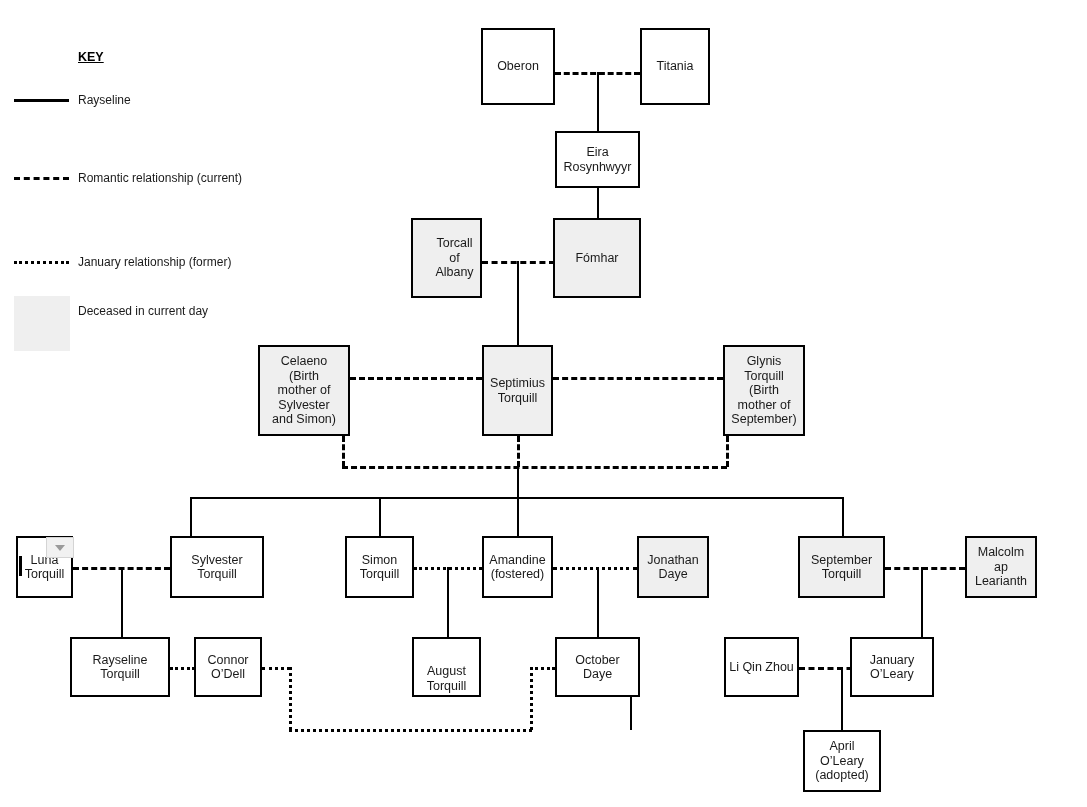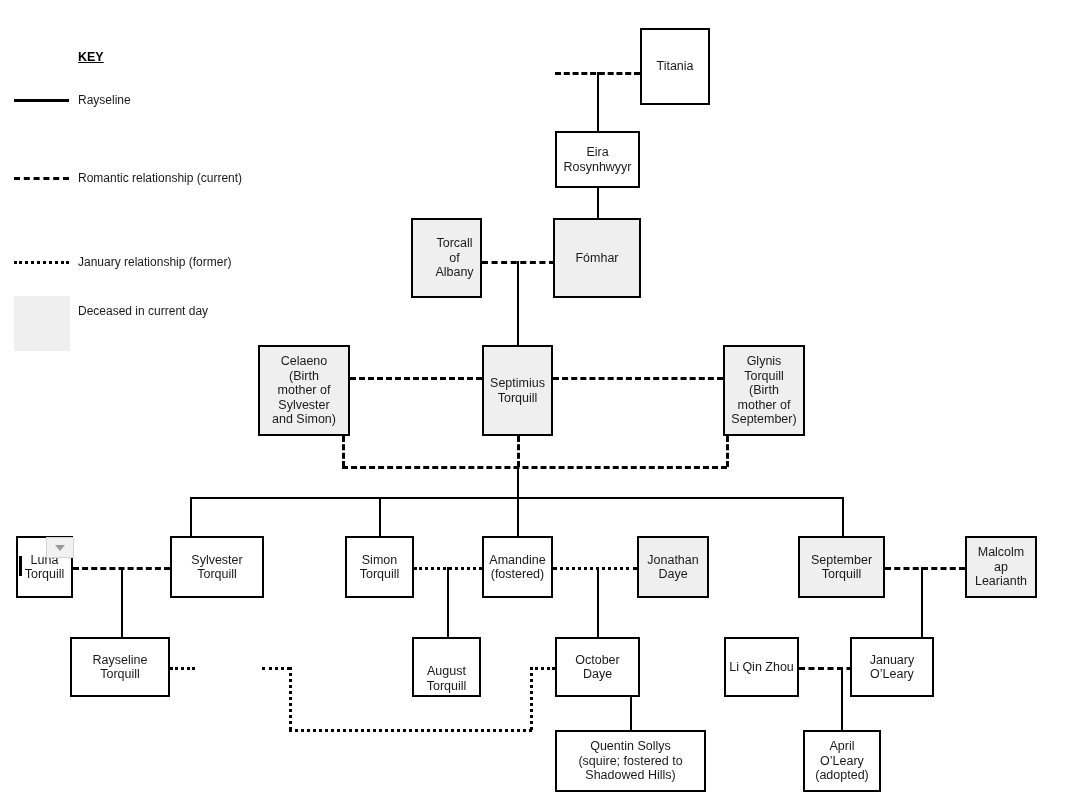--- a/index.html
+++ b/index.html
@@ -150,20 +150,23 @@
   <div class="ln v dot" style="left:289px;top:667px;height:63px;"></div>
   <div class="ln h dot" style="left:289px;top:729px;width:243px;"></div>
   <div class="ln v dot" style="left:530px;top:667px;height:63px;"></div>
   <div class="ln h dot" style="left:530px;top:667px;width:25px;"></div>
 
   <div class="ln h dash" style="left:799px;top:667px;width:82px;"></div>
   <div class="ln v" style="left:841px;top:667px;height:63px;"></div>
 
   <div class="ln v" style="left:630px;top:697px;height:33px;"></div>
 
+  <div class="node" style="left:481px;top:28px;width:74px;height:77px;">
+    <span class="label">Oberon</span>
+  </div>
 
   <div class="node" style="left:640px;top:28px;width:70px;height:77px;">
     <span class="label">Titania</span>
   </div>
 
   <div class="node" style="left:555px;top:131px;width:85px;height:57px;align-items:center;">
     <span class="label">Eira
 Rosynhwyyr</span>
   </div>
 
@@ -235,45 +238,44 @@
     <span class="label">Malcolm
 ap
 Learianth</span>
   </div>
 
   <div class="node" style="left:70px;top:637px;width:100px;height:60px;">
     <span class="label">Rayseline
 Torquill</span>
   </div>
 
+  <div class="node" style="left:194px;top:637px;width:68px;height:60px;">
+    <span class="label">Connor
+O’Dell</span>
+  </div>
 
   <div class="node" style="left:412px;top:637px;width:69px;height:60px;align-items:flex-end;">
     <span class="label">August
 Torquill</span>
   </div>
 
   <div class="node" style="left:555px;top:637px;width:85px;height:60px;">
     <span class="label">October
 Daye</span>
   </div>
 
   <div class="node" style="left:724px;top:637px;width:75px;height:60px;">
     <span class="label">Li Qin Zhou</span>
   </div>
 
   <div class="node" style="left:850px;top:637px;width:84px;height:60px;">
     <span class="label">January
 O’Leary</span>
   </div>
 
-  <div class="node" style="left:555px;top:730px;width:151px;height:62px;">
-    <span class="label">Quentin Sollys
-(squire; fostered to
-Shadowed Hills)</span>
-  </div>
 
   <div class="node" style="left:803px;top:730px;width:78px;height:62px;">
     <span class="label">April
 O’Leary
 (adopted)</span>
   </div>
 
 </div>
 
 </body></html>

